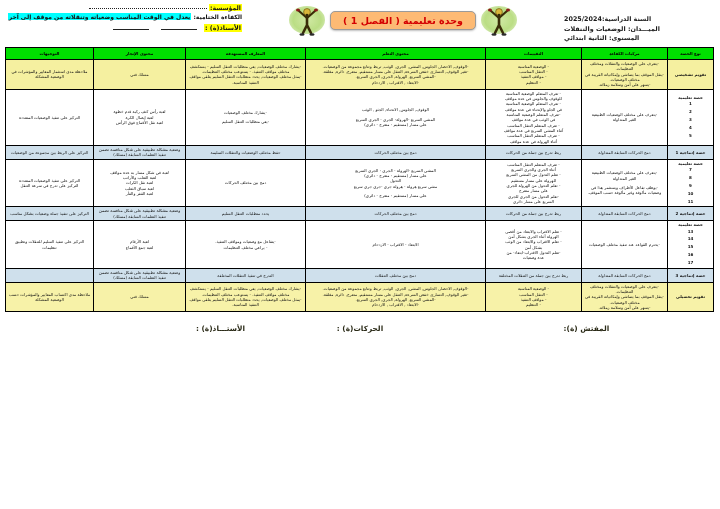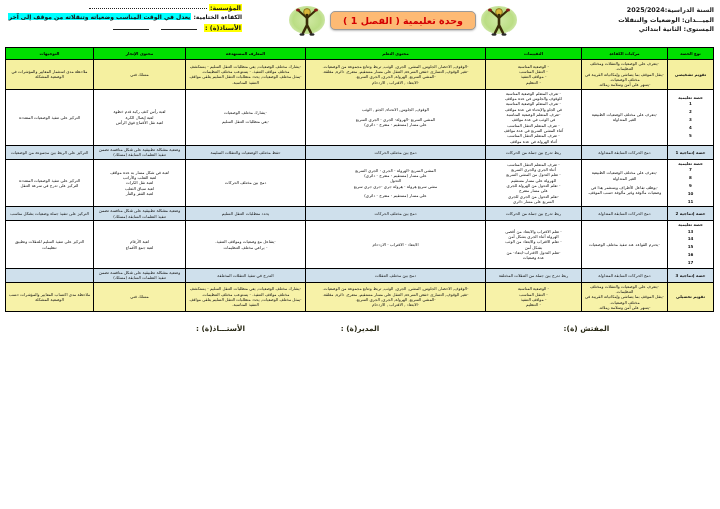--- a/index.html
+++ b/index.html
@@ -9,21 +9,21 @@
     font-family:"DejaVu Sans","Liberation Sans",sans-serif;
     color:#111;
     overflow:hidden;
     position:relative;
   }
   .page{width:720px;height:509px;position:relative;box-sizing:border-box;padding:0 6px;}
 
   
   .header{display:flex;flex-direction:row-reverse;align-items:flex-start;height:46px;}
   .hdr-right{width:236px;text-align:right;padding-top:4px;line-height:1.35;}
-  .hdr-left{width:150px;text-align:right;padding-top:6px;line-height:1.5;}
+  .hdr-left{width:150px;text-align:left;padding-top:15px;line-height:1.5;}
   .hdr-mid{flex:1;display:flex;align-items:center;justify-content:center;gap:2px;position:relative;}
 
   .f-school{font-size:6.2px;font-weight:bold;}
   .hl-yellow{background:#ffff00;padding:0 1px;}
   .hl-cyan{background:#00ffff;padding:0 1px;}
   .dotline{display:inline-block;border-bottom:1px dotted #222;width:118px;vertical-align:1px;}
   .f-comp{font-size:6px;font-weight:bold;margin-top:1px;}
   .f-prof{font-size:6.4px;font-weight:bold;margin-top:2px;}
   .uline{display:inline-block;border-bottom:1px solid #222;width:36px;height:6px;margin:0 5px;}
 
@@ -422,16 +422,16 @@
           </td>
           <td class="cen">
             <span class="ln">ملاحظة مدى اكتساب المعايير والمؤشرات حسب الوضعية المشكلة</span>
           </td>
         </tr>
       </tbody>
   </table>
 
   <div class="footer">
     <div class="f1">الأستـــاذ(ة) :</div>
-    <div class="f2">المدير(ة) :</div>
+    <div class="f2">الحركات(ة) :</div>
     <div class="f3">المفتش (ة):</div>
   </div>
 </div>
 
 </body></html>

